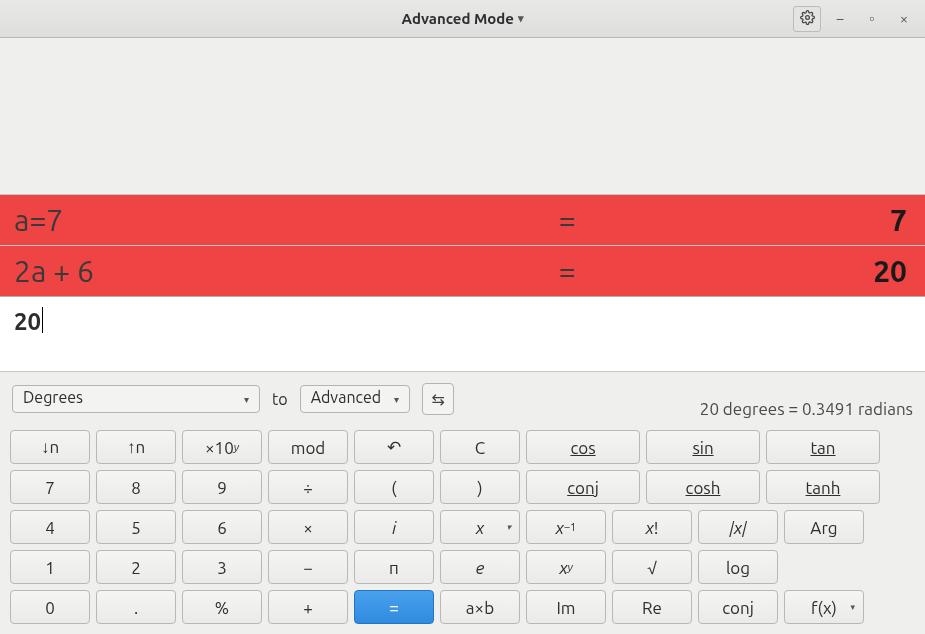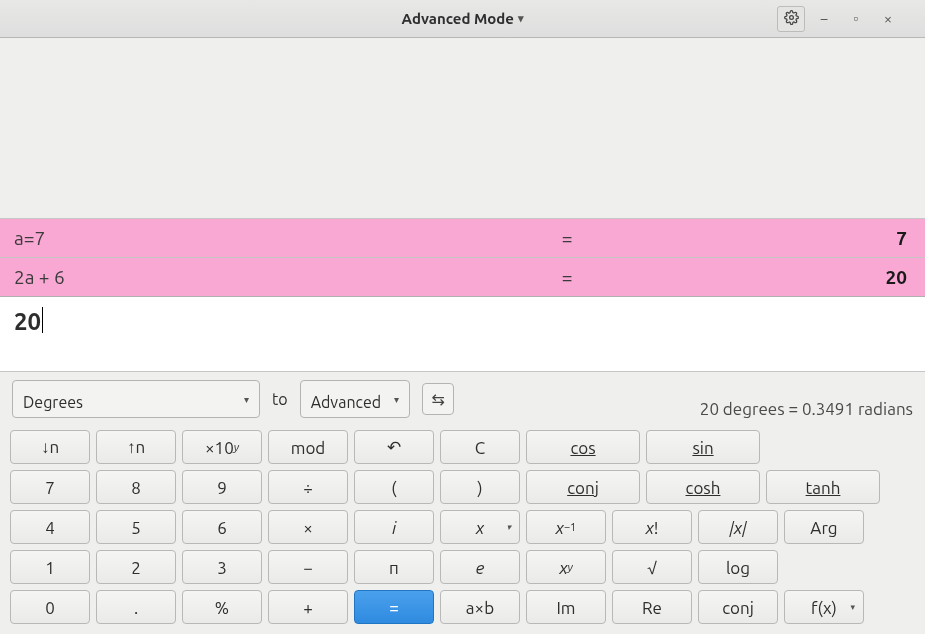--- a/index.html
+++ b/index.html
@@ -12,21 +12,21 @@
       display: flex;
       flex-direction: column;
       color: #2e2e2e;
     }
     .titlebar {
       height: 38px;
       background: linear-gradient(#e8e8e6, #dedede);
       border-bottom: 1px solid #b8b8b6;
       display: flex;
       align-items: center;
-      padding: 0 24px;
+      padding: 0 8px;
       position: relative;
     }
     .titlebar-title {
       position: absolute;
       left: 50%;
       transform: translateX(-50%);
       font-weight: 600;
       font-size: 15px;
       display: flex;
       align-items: center;
@@ -64,22 +64,22 @@
     }
     .history-blank {
       flex: 1;
       background: #efefed;
     }
     .history-row {
       display: flex;
       align-items: center;
       padding: 8px 14px;
       border-top: 1px solid #c6c6c4;
-      background: #f9a8d4;
-      font-size: 19px;
+      background: #ef4444;
+      font-size: 30px;
     }
     .history-expr { flex: 0 0 60%; color: #3a3a3a; }
     .history-eq { flex: 0 0 30px; text-align: center; color: #3a3a3a; }
     .history-res {
       flex: 1;
       text-align: right;
       font-weight: 700;
       color: #1a1a1a;
       padding-right: 4px;
     }
@@ -105,21 +105,21 @@
       padding: 8px 12px;
       display: flex;
       align-items: center;
       gap: 12px;
       font-size: 16px;
     }
     .select {
       background: #f3f3f1;
       border: 1px solid #b4b4b2;
       border-radius: 4px;
-      padding: 12px 28px 6px 10px;
+      padding: 2px 28px 6px 10px;
       font-size: 16px;
       position: relative;
       cursor: pointer;
       display: inline-flex;
       align-items: center;
     }
     .select.wide { width: 248px; }
     .select .caret {
       position: absolute;
       right: 10px;
@@ -257,20 +257,21 @@
         <span>×10</span>
         <span class="sup italic">y</span>
       </div>
     <div class="key w1">mod</div>
     <div class="key w1">
         <span>↶</span>
       </div>
     <div class="key w1">C</div>
     <div class="key wbig">cos</div>
     <div class="key wbig">sin</div>
+    <div class="key wbig">tan</div>
   </div>
 
   <div class="keypad-row">
     <div class="key w1">7</div>
     <div class="key w1">8</div>
     <div class="key w1">9</div>
     <div class="key w1">÷</div>
     <div class="key w1">(</div>
     <div class="key w1">)</div>
     <div class="key wbig">conj</div>

